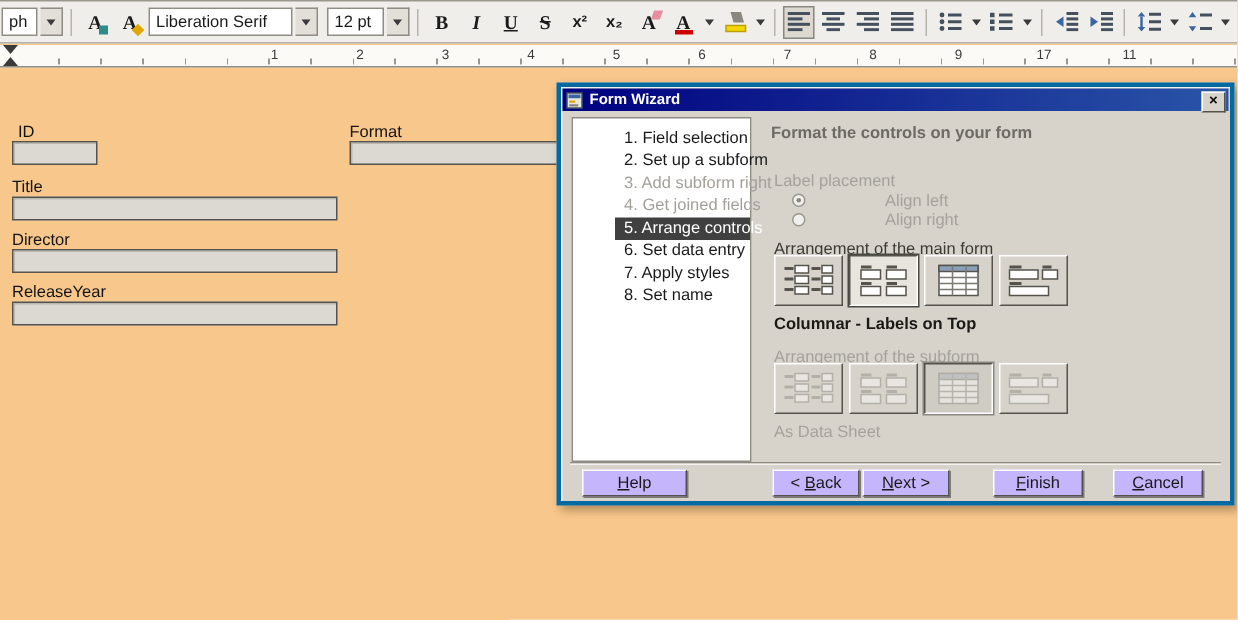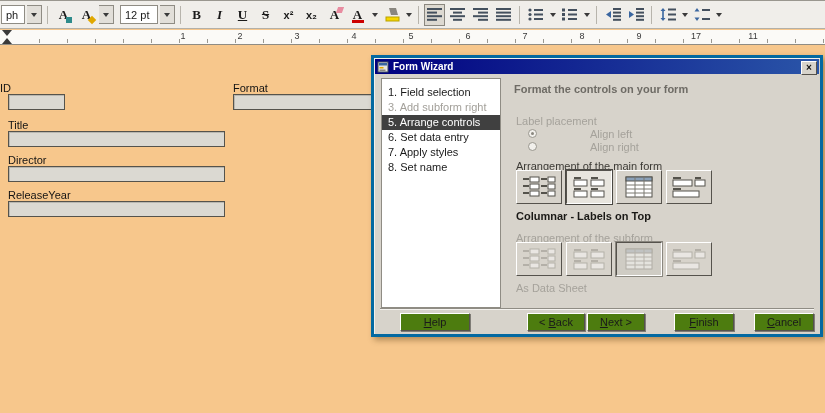--- a/index.html
+++ b/index.html
@@ -54,42 +54,42 @@
   .tclose{position:absolute;right:2px;top:1.5px;width:14px;height:12px;background:#d7d3cb;
           border:1px solid;border-color:#fff #55524c #55524c #fff;display:flex;align-items:center;
           justify-content:center;font-size:10px;font-weight:bold;color:#111;line-height:1;}
   .steps{position:absolute;left:7px;top:20px;width:120px;height:230px;background:#fff;
          border:1px solid #8f8c84;box-sizing:border-box;}
   .stepshead{font-weight:bold;text-decoration:underline;padding:4px 6px 3px 6px;
              border-bottom:1px solid #55534c;}
   .stepitem{padding:1px 2px 1px 6px;height:13px;line-height:13px;white-space:nowrap;}
   .stepitem.dis{color:#a3a09a;}
   .stepitem.sel{background:#404040;color:#fff;}
-  .stepslist{margin-top:6px;}
+  .stepslist{margin-top:6px;padding-left:28px;}
   .whead{position:absolute;left:140px;top:25px;font-weight:bold;color:#6e6b65;}
   .gsec{position:absolute;color:#a5a29b;}
   .dsec{position:absolute;color:#3c3a35;}
   .radio{position:absolute;width:9px;height:9px;border:1px solid #9a978f;border-radius:50%;
          background:#f2f0ec;box-sizing:border-box;}
   .radio.on::after{content:"";position:absolute;left:2px;top:2px;width:3px;height:3px;
                    border-radius:50%;background:#8a877f;}
   .rlabel{position:absolute;color:#a5a29b;margin-left:48px;}
   .abtn{position:absolute;width:46px;height:34px;background:#d7d3cb;border:1px solid;
         border-color:#fff #55524c #55524c #fff;display:flex;align-items:center;justify-content:center;
         box-sizing:border-box;}
   .abtn.sel{border-color:#55524c #fff #fff #55524c;background:#e8e5de;outline:1px solid #4a4843;}
   .abtn.dis svg{opacity:.45;}
   .abtn.dis.sel{background:#cfccc4;outline-color:#8a877f;}
   .cap-main{color:#1a1916;font-weight:bold;position:absolute;}
   .cap-sub{color:#a5a29b;position:absolute;}
   .hsep{position:absolute;left:6px;right:6px;top:250px;height:0;border-top:1px solid #8f8c84;
         border-bottom:1px solid #f4f2ee;}
-  .dbtn{position:absolute;top:255px;height:18px;background:#4d7c0f;border:1px solid;
+  .dbtn{position:absolute;top:255px;height:18px;background:#c4b5fd;border:1px solid;
         border-color:#fff #55524c #55524c #fff;box-shadow:1px 1px 0 rgba(40,38,34,.5);
-        display:flex;align-items:center;justify-content:center;font-size:11px;box-sizing:border-box;margin-left:12px;}
+        display:flex;align-items:center;justify-content:center;font-size:11px;box-sizing:border-box;}
   .accel{text-decoration:underline;}
 </style>
 </head>
 <body>
 
 <div id="screen">
 
   <div class="toolbar">
     <div class="combo" style="width:24px">
       <span>ph</span>
@@ -98,20 +98,23 @@
         <i class="arr"></i>
       </div>
     <div class="tbsep"></div>
     <div class="tbtn">
       <span class="serif bold">A</span>
       <span class="badge" style="right:1px;bottom:2px;background:#2e8b8b;"></span>
     </div>
     <div class="tbtn">
       <span class="serif bold">A</span>
       <span class="badge" style="right:1px;bottom:2px;background:#e0a800;transform:rotate(45deg);"></span>
+    </div>
+    <div class="combo" style="width:96px">
+      <span>Liberation Serif</span>
     </div>
     <div class="ddbtn">
         <i class="arr"></i>
       </div>
     <div class="combo" style="width:38px;margin-left:4px">
       <span>12 pt</span>
     </div>
     <div class="ddbtn">
         <i class="arr"></i>
       </div>
@@ -275,21 +278,21 @@
     <span class="rnum" style="left:411px">5</span>
     <span class="rnum" style="left:468px">6</span>
     <span class="rnum" style="left:525px">7</span>
     <span class="rnum" style="left:582px">8</span>
     <span class="rnum" style="left:639px">9</span>
     <span class="rnum" style="left:696px">17</span>
     <span class="rnum" style="left:753px">11</span>
   </div>
 
   <div>
-    <span class="flabel" style="left:0;top:82px">ID</span>
+    <span class="flabel" style="left:12px;top:82px">ID</span>
     <div class="fbox" style="left:8px;top:94px;width:57px"></div>
 
     <span class="flabel" style="left:233px;top:82px">Format</span>
     <div class="fbox" style="left:233px;top:94px;width:148px"></div>
 
     <span class="flabel" style="left:8px;top:119px">Title</span>
     <div class="fbox" style="left:8px;top:131px;width:217px"></div>
 
     <span class="flabel" style="left:8px;top:154px">Director</span>
     <div class="fbox" style="left:8px;top:166px;width:217px"></div>
@@ -308,21 +311,23 @@
       </svg>
       <span>Form Wizard</span>
       <span class="tclose">
           <span>×</span>
         </span>
     </div>
 
     <div class="steps">
       <div class="stepslist">
         <div class="stepitem"><span>1.</span> <span>Field selection</span></div>
+        <div class="stepitem"><span>2.</span> <span>Set up a subform</span></div>
         <div class="stepitem dis"><span>3.</span> <span>Add subform right</span></div>
+        <div class="stepitem dis"><span>4.</span> <span>Get joined fields</span></div>
         <div class="stepitem sel"><span>5.</span> <span>Arrange controls</span></div>
         <div class="stepitem"><span>6.</span> <span>Set data entry</span></div>
         <div class="stepitem"><span>7.</span> <span>Apply styles</span></div>
         <div class="stepitem"><span>8.</span> <span>Set name</span></div>
       </div>
     </div>
 
     <div class="whead">Format the controls on your form</div>
 
     <div class="gsec" style="left:142px;top:57px">Label placement</div>

